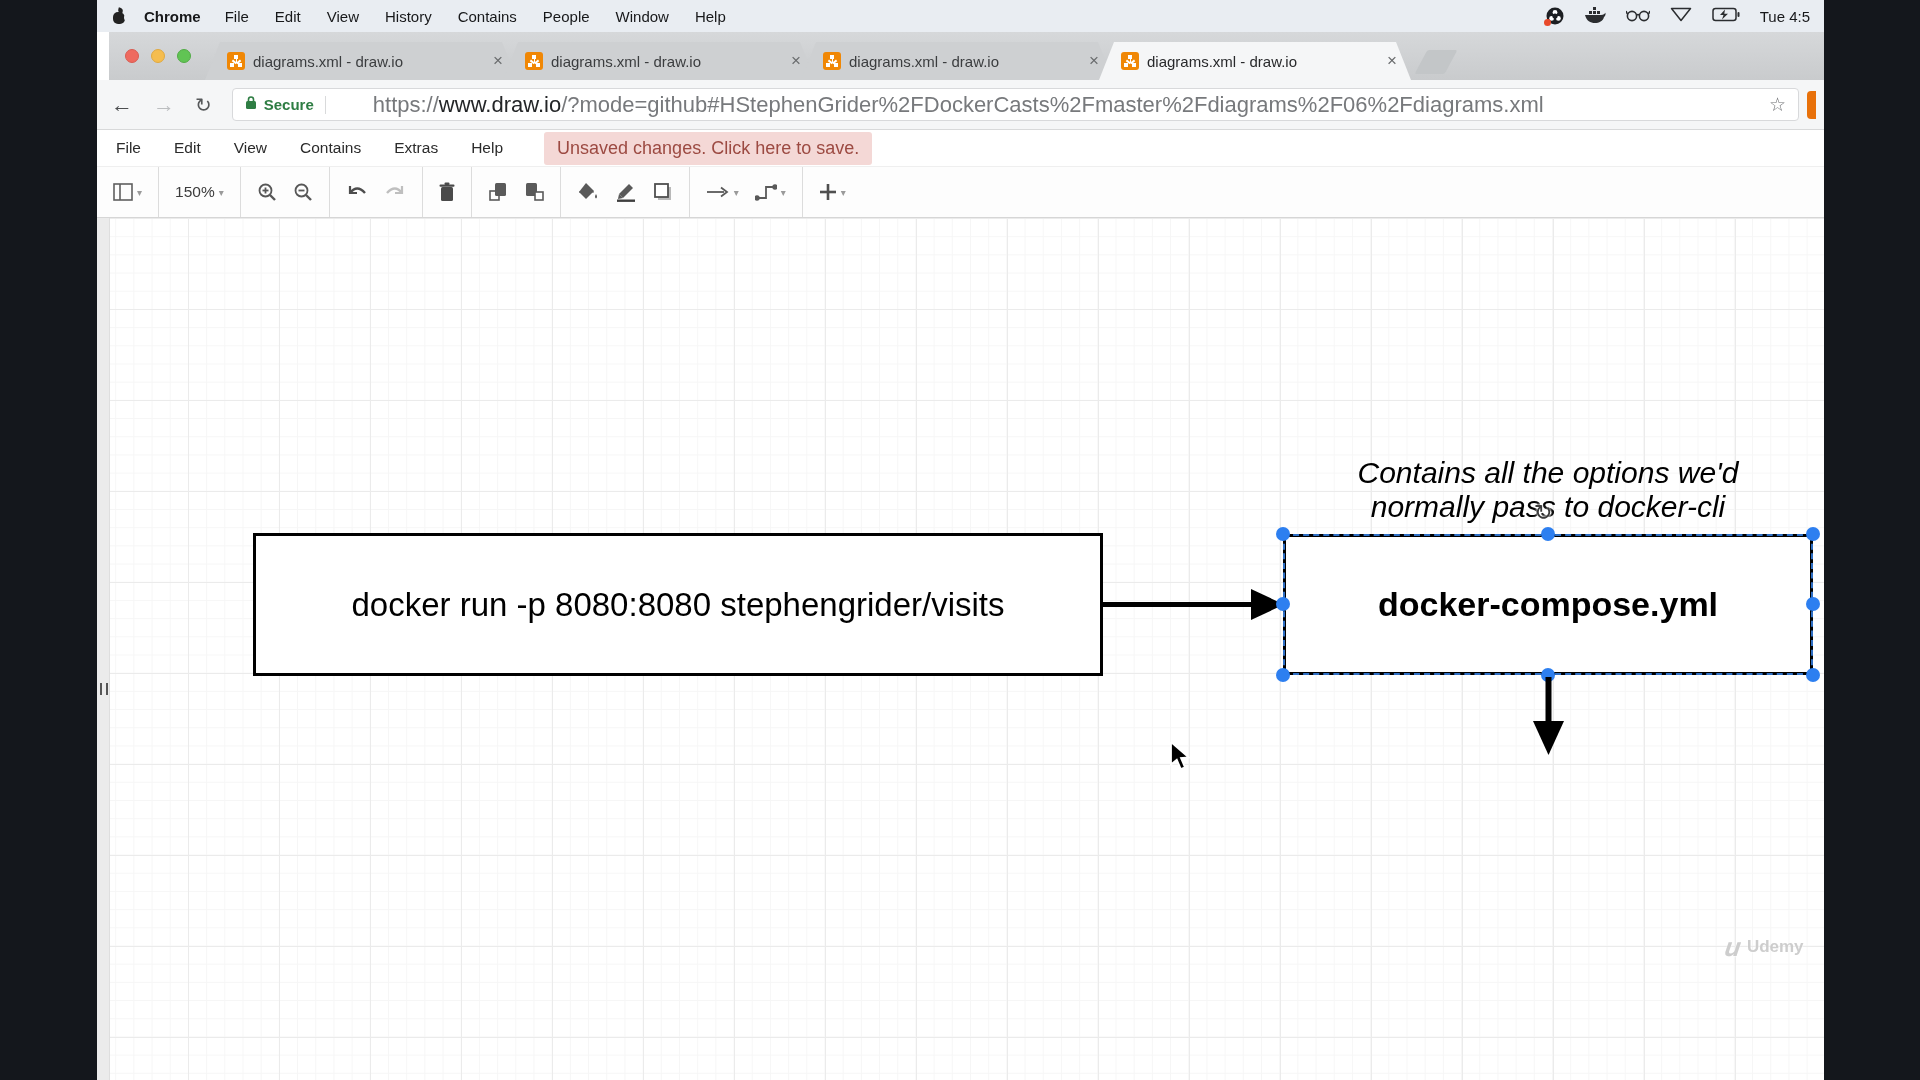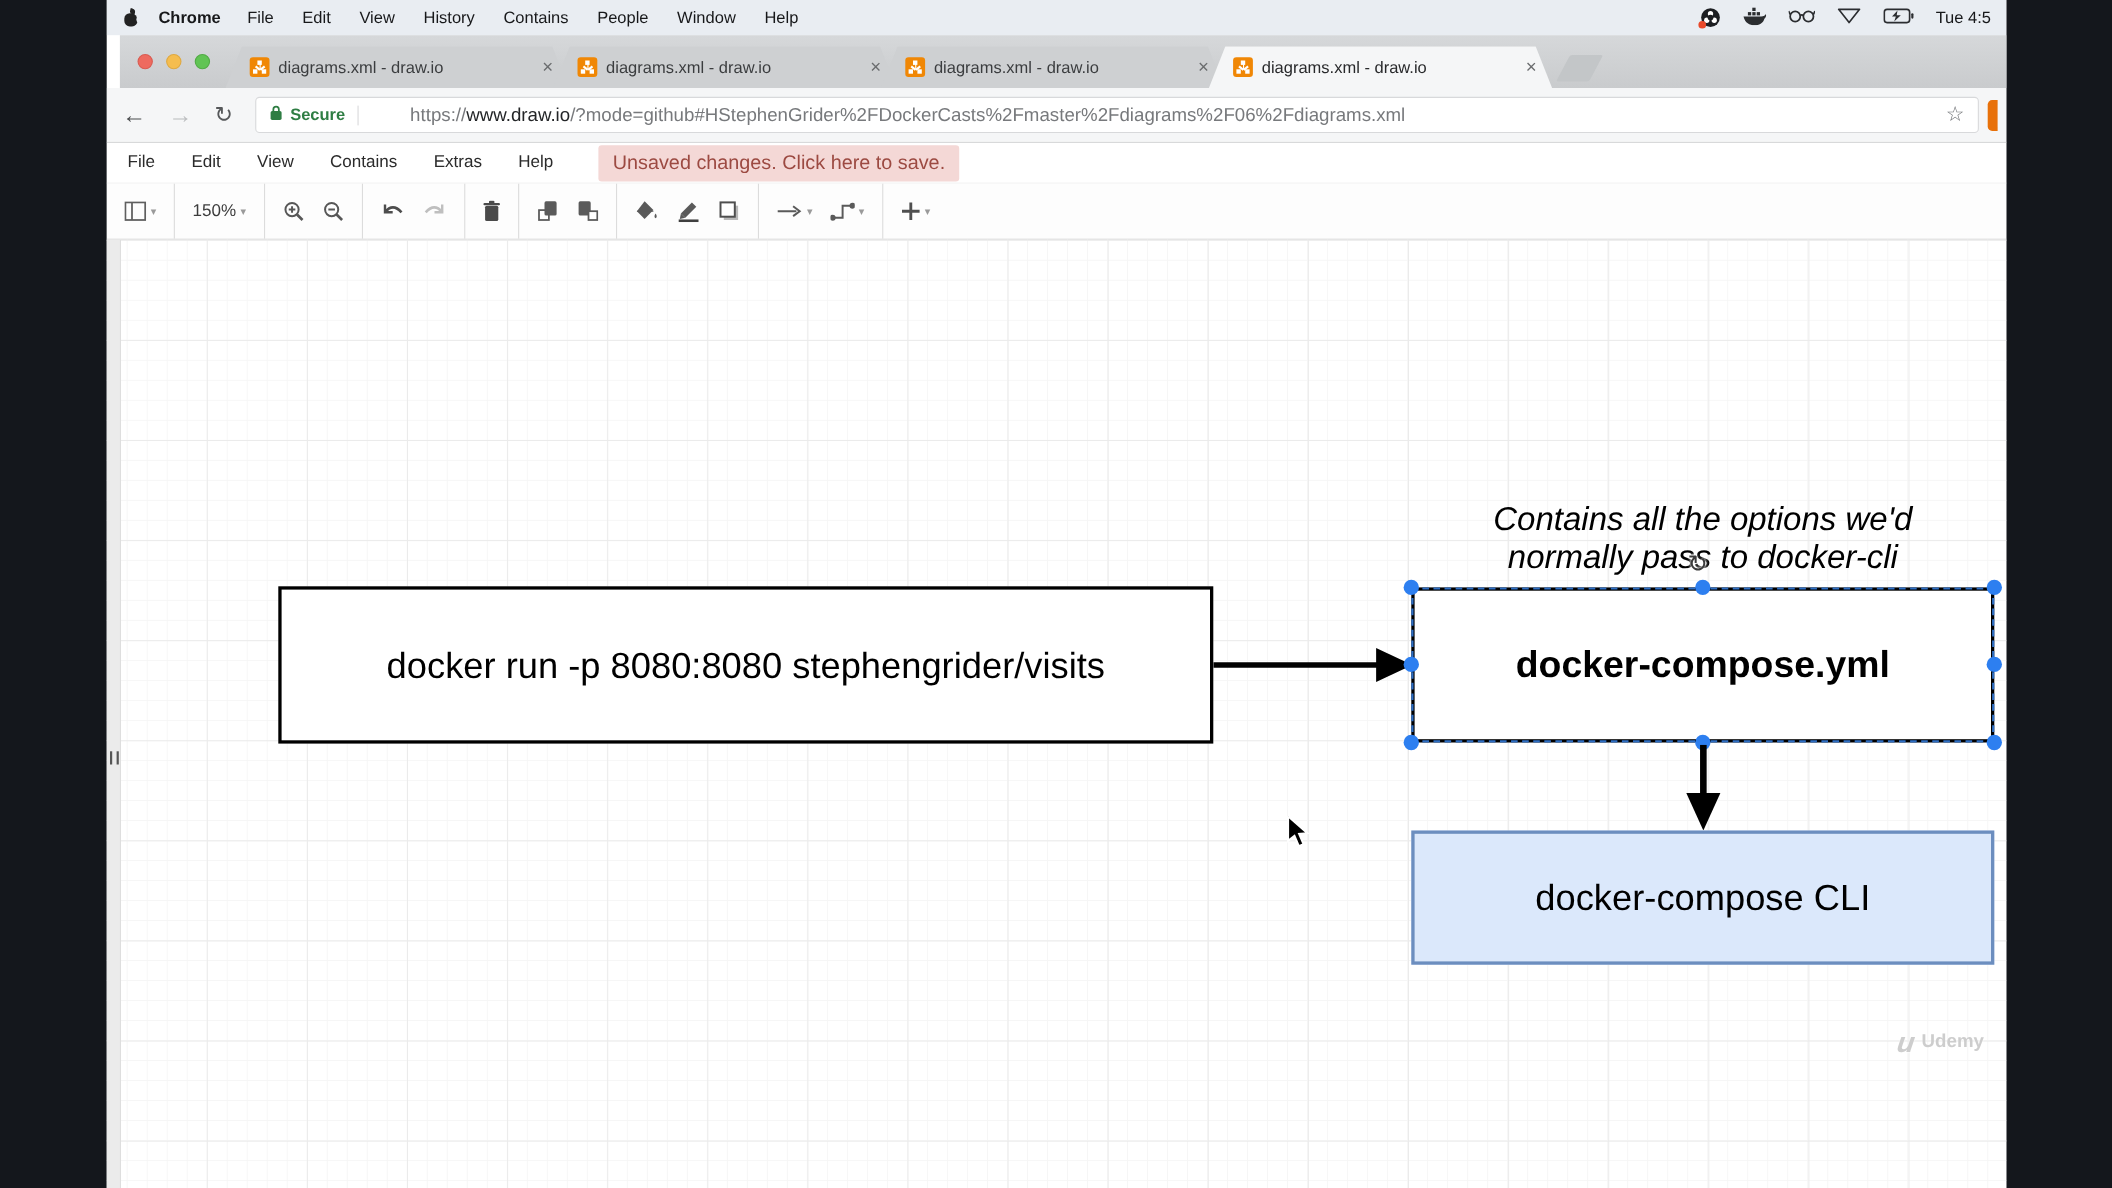--- a/index.html
+++ b/index.html
@@ -51,21 +51,21 @@
   
   .urlbar { position:absolute; left:0; top:80px; width:100%; height:50px; background:#f5f6f7;
             display:flex; align-items:center; padding:0 8px 0 14px; border-bottom:1px solid #d8d9da; }
   .navbtn { font-size:22px; margin-right:20px; line-height:1; }
   .navbtn.back{ color:#4c4e50; } .navbtn.fwd{ color:#bcbec0; } .navbtn.reload{ font-size:20px; color:#56585a; }
   .omnibox { flex:1; height:33px; background:#fff; border:1px solid #d8d9db; border-radius:4px;
              display:flex; align-items:center; padding:0 12px; margin-right:8px; min-width:0; }
   .lock { margin-right:7px; }
   .secure { color:#2e7d43; font-size:15px; font-weight:bold; }
   .omni-sep { width:1px; height:18px; background:#d9dadb; margin:0 11px; }
-  .url { font-size:17px; white-space:nowrap; overflow:hidden; flex:1; min-width:0;padding-left:36px; }
+  .url { font-size:22px; white-space:nowrap; overflow:hidden; flex:1; min-width:0;padding-left:36px; }
   .url .scheme, .url .path { color:#77797c; }
   .url .host { color:#232527; }
   .star { font-size:19px; color:#6f7174; margin-left:8px; }
   .ext-sliver { width:9px; height:28px; background:#e8710a; border-radius:4px 0 0 4px; }
 
   
   .dmenus { position:absolute; left:0; top:130px; width:100%; height:37px; background:#ffffff;
             display:flex; align-items:center; padding-left:19px; font-size:15.5px; color:#2b2b2b;
             border-bottom:1px solid #efefef; }
   .dmenu { margin-right:33px; }
@@ -430,23 +430,20 @@
       <span class="handle" style="left:1709px; top:379px;"></span>
       <span class="handle" style="left:1179px; top:450px;"></span>
       <span class="handle" style="left:1444px; top:450px;"></span>
       <span class="handle" style="left:1709px; top:450px;"></span>
 
       <svg class="arrow-svg" style="left:1433px; top:459px;" width="37" height="78">
         <line x1="18.5" y1="0" x2="18.5" y2="48" stroke="#000" stroke-width="6"></line>
         <polygon points="3,44 34,44 18.5,78" fill="#000"></polygon>
       </svg>
 
-      <div class="shape clibox">
-        <span>docker-compose CLI</span>
-      </div>
 
       <svg class="cursor-svg" width="26" height="30" viewBox="0 0 13 15">
         <path d="M1 0 L1 11.2 L3.9 8.9 L5.9 13.6 L8 12.7 L6 8 L9.8 7.7 Z" fill="#000" stroke="#fff" stroke-width="0.9"></path>
       </svg>
 
       <div class="watermark">
         <span class="wu">u</span>
         <span class="wt">Udemy</span>
       </div>
     </div>

